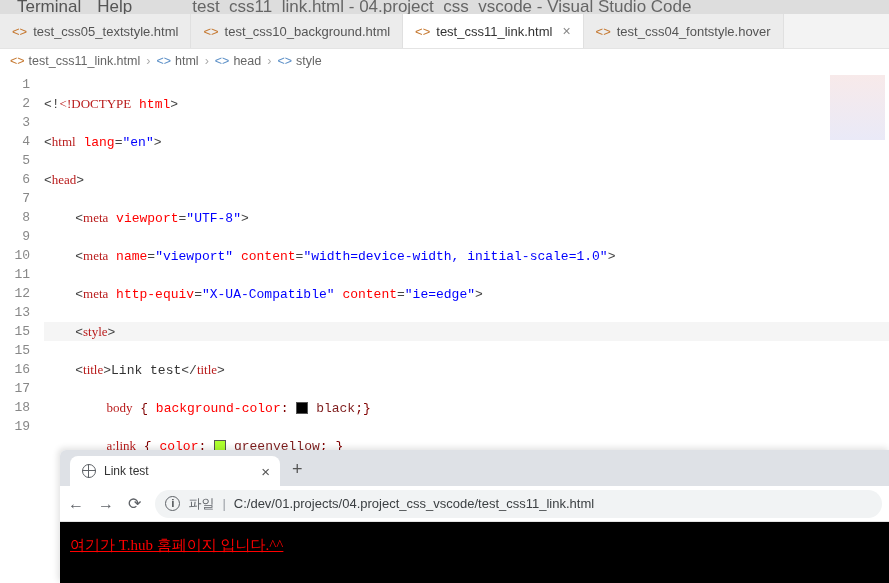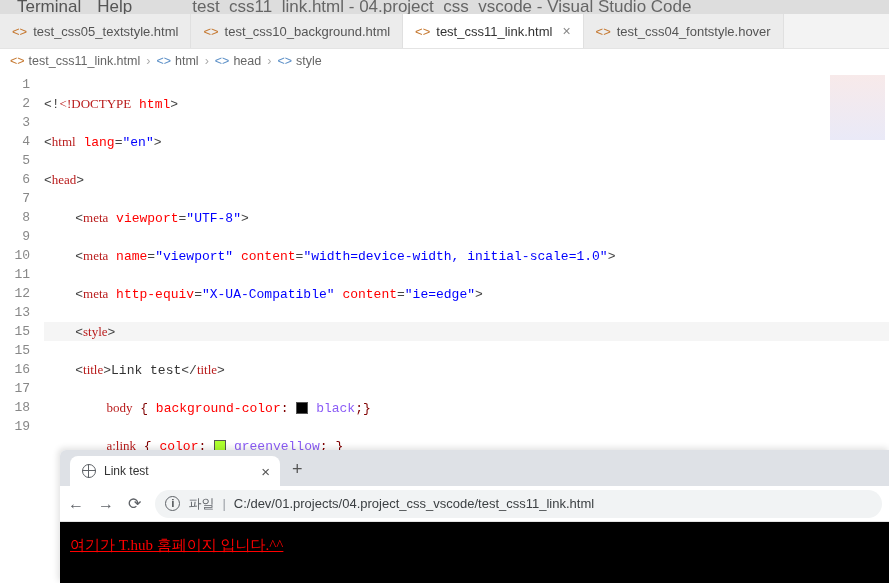--- a/index.html
+++ b/index.html
@@ -91,21 +91,21 @@
       position: relative;
     }
     .codeline { height: 19px; }
     .codeline.hl { background: #f5f5f5; }
     .tag { color: #b91c1c; font-family: Liberation Serif, serif; }
     .attr { color: #ff0000; }
     .str { color: #0000ff; }
     .punc { color: #800000; }
     .del { color: #444; }
     .prop { color: #ff0000; }
-    .val { color: #8b5cf6; }
+    .val { color: #7f1d1d; }
     .txt { color: #333; }
 
     .sw {
       display: inline-block;
       width: 12px;
       height: 12px;
       border: 1px solid #555;
       vertical-align: middle;
       position: relative;
       top: -1px;

